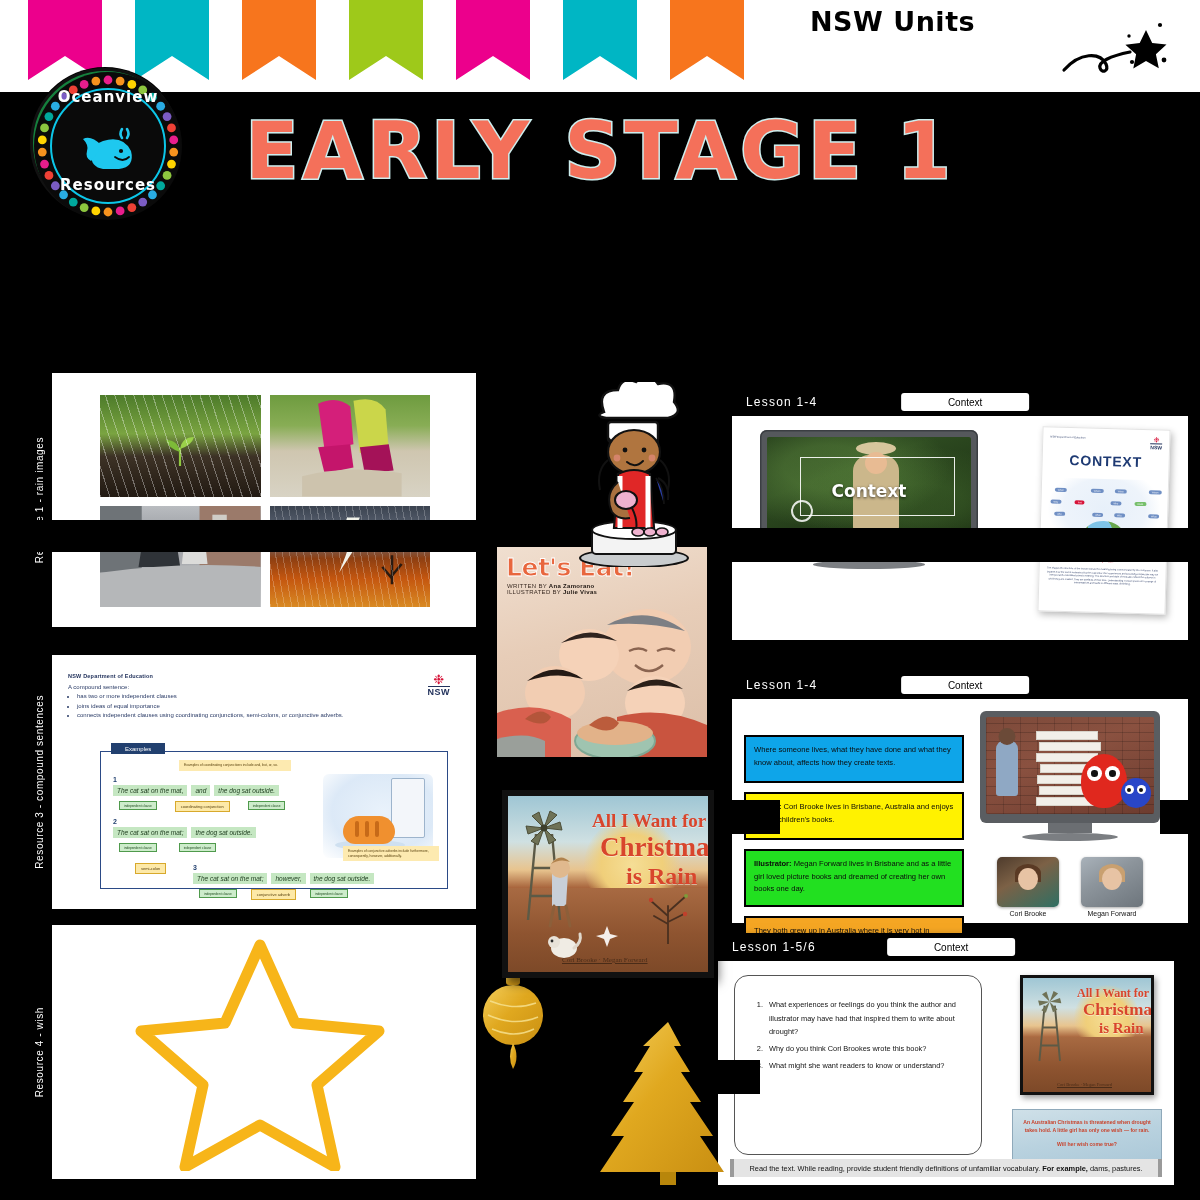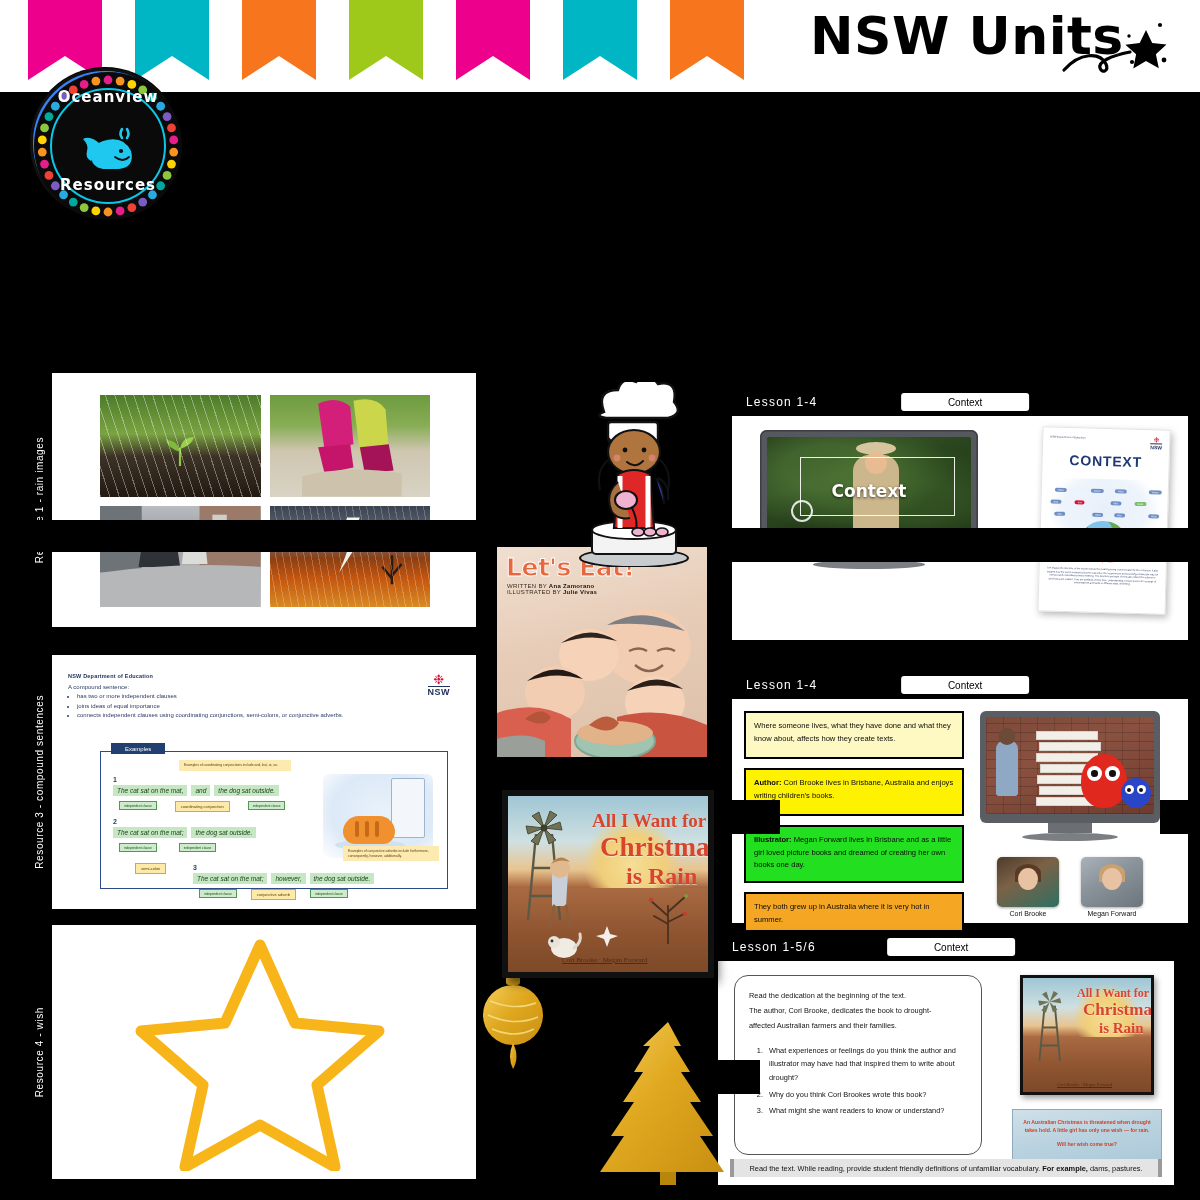--- a/index.html
+++ b/index.html
@@ -21,29 +21,29 @@
   .flag {
     position: absolute; top: -6px; width: 74px; height: 86px;
     clip-path: polygon(0 0, 100% 0, 100% 100%, 50% 72%, 0 100%);
   }
   .nsw-units-wrap {
     position: absolute; right: 8px; top: 0; width: 400px; height: 92px;
   }
   .nsw-units-text {
     position: absolute; left: 18px; top: 6px;
     font-family: "DejaVu Sans", sans-serif;
-    font-size: 52px; font-weight: 700; color: #000;
+    font-size: 27px; font-weight: 700; color: #000;
     letter-spacing: 0.5px;
   }
   .sparkle-svg { position: absolute; right: 22px; top: 16px; }
 
   
   .logo {
     position: absolute; left: 30px; top: 68px; width: 150px; height: 150px;
-    border-radius: 50%; background: #3b82f6;
+    border-radius: 50%; background: #15803d;
     border: 3px solid #111;
     z-index: 30;
     box-shadow: 0 0 0 1px #000;
   }
   .logo .dotring { position: absolute; inset: 0; }
   .logo-word-top, .logo-word-bot {
     position: absolute; left: 0; width: 150px; text-align: center;
     color: #fff; font-family: "DejaVu Sans", sans-serif;
     font-weight: 700; font-size: 15px; letter-spacing: 1px;
   }
@@ -243,21 +243,21 @@
   .book-open { position:absolute; left:50%; top:64px; transform:translateX(-50%); width:56px; height:12px;
     border-bottom:2px solid #a21c3c; border-radius:0 0 50% 50%; }
   .poster-red { margin-top:4px; text-align:center; font-size:3.1px; color:#c81432; font-weight:700; line-height:1.45; }
   .poster-para { margin-top:4px; text-align:center; font-size:2.4px; color:#36456d; line-height:1.5; }
 
   
   #slide2 { left:732px; top:671px; width:456px; height:252px; }
   .boxes { position:absolute; left:12px; top:12px; width:220px; }
   .cbox { border:2px solid #000; padding:7px 8px; font-size:7.6px; line-height:1.65; color:#0b0b0b; margin-bottom:9px; }
   .cbox b { font-weight:700; }
-  .cbox.cyan   { background:#fef9c3; height:48px; }
+  .cbox.cyan   { background:#0ea5e9; height:48px;margin-top:24px; }
   .cbox.yellow { background:#fff200; height:48px; }
   .cbox.green  { background:#22e020; height:58px; }
   .cbox.orange { background:#f5a623; height:40px; }
   .tv2 { position:absolute; right:28px; top:12px; width:180px; }
   .tv2-frame { width:100%; height:112px; background:#5a5d61; border-radius:6px; padding:6px 6px 9px; }
   .tv2-screen { width:100%; height:100%; position:relative; overflow:hidden; border-radius:2px;
     background: linear-gradient(160deg,#7d4a3a 0%,#8a5140 40%,#6d3c2f 100%); }
   .brick { position:absolute; inset:0; background:
     repeating-linear-gradient(0deg, rgba(0,0,0,.18) 0 1px, rgba(0,0,0,0) 1px 9px),
     repeating-linear-gradient(90deg, rgba(0,0,0,.14) 0 1px, rgba(0,0,0,0) 1px 17px); }
@@ -387,20 +387,21 @@
       <path d="M48 4 q3 5 0 9" stroke="#1ec8ef" stroke-width="2.6" fill="none" stroke-linecap="round"></path>
       <path d="M24 16 q20 -6 28 10 q4 16 -12 18 l-16 0 q-12 -2 -12 -14 q0 -10 12 -14z" fill="#1ec8ef"></path>
       <path d="M22 20 q-10 -10 -18 -6 q6 6 4 12 q-2 7 4 10 q6 -6 10 -16z" fill="#1ec8ef"></path>
       <circle cx="42" cy="26" r="2.1" fill="#0a0a0a"></circle>
       <path d="M36 32 q8 6 14 0" stroke="#0a0a0a" stroke-width="1.8" fill="none" stroke-linecap="round"></path>
     </svg>
     <div class="logo-word-bot">Resources</div>
   </div>
 
   <div class="title-block">
+    <div class="title-line l1">EARLY STAGE 1</div>
   </div>
 
   <div class="panel" id="panel-rain">
     <div class="res-tab">
         <span>Resource 1 - rain images</span>
       </div>
     <div class="sheet">
       <div class="photo-grid">
         <div class="photo ph-sprout">
           <svg class="sprout-leaf" viewBox="0 0 34 30">
@@ -785,25 +786,20 @@
     </div>
   </div>
 
   <div class="slide" id="slide3">
     <div class="slide-bar">
       <div class="lesson-label">Lesson  1-5/6</div>
       <div class="ctx-badge">Context</div>
     </div>
     <div class="slide-body">
       <div class="qcard">
-        <div class="lead">
-          <p>Read the dedication at the beginning of the text.</p>
-          <p>The author, Cori Brooke, dedicates the book to drought-</p>
-          <p>affected Australian farmers and their families.</p>
-        </div>
         <ol>
           <li>What experiences or feelings do you think the author and illustrator may have had that inspired them to write about drought?</li>
           <li>Why do you think Cori Brookes wrote this book?</li>
           <li>What might she want readers to know or understand?</li>
         </ol>
       </div>
 
       <div class="bookmini">
         <div class="xm-cover">
           <div class="xm-sun" style="left:40%;top:6%;width:66px;height:66px"></div>

